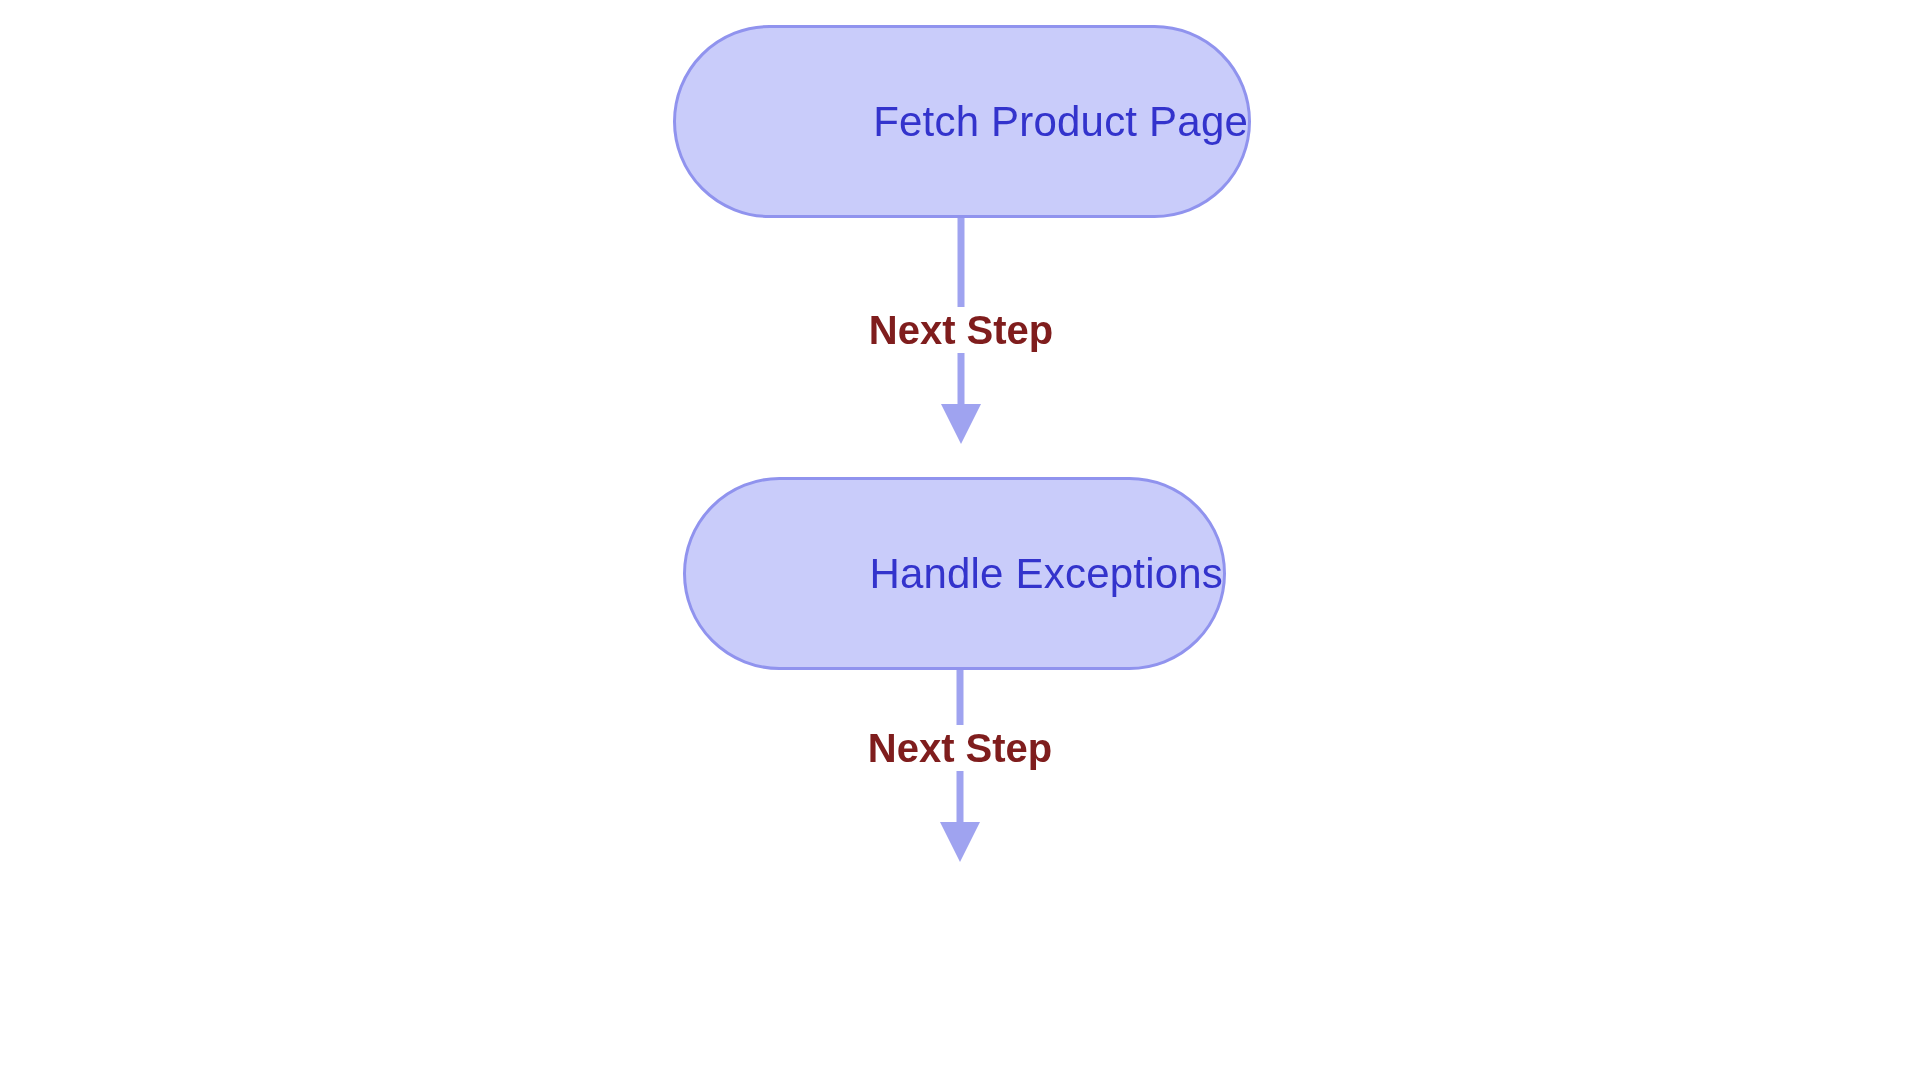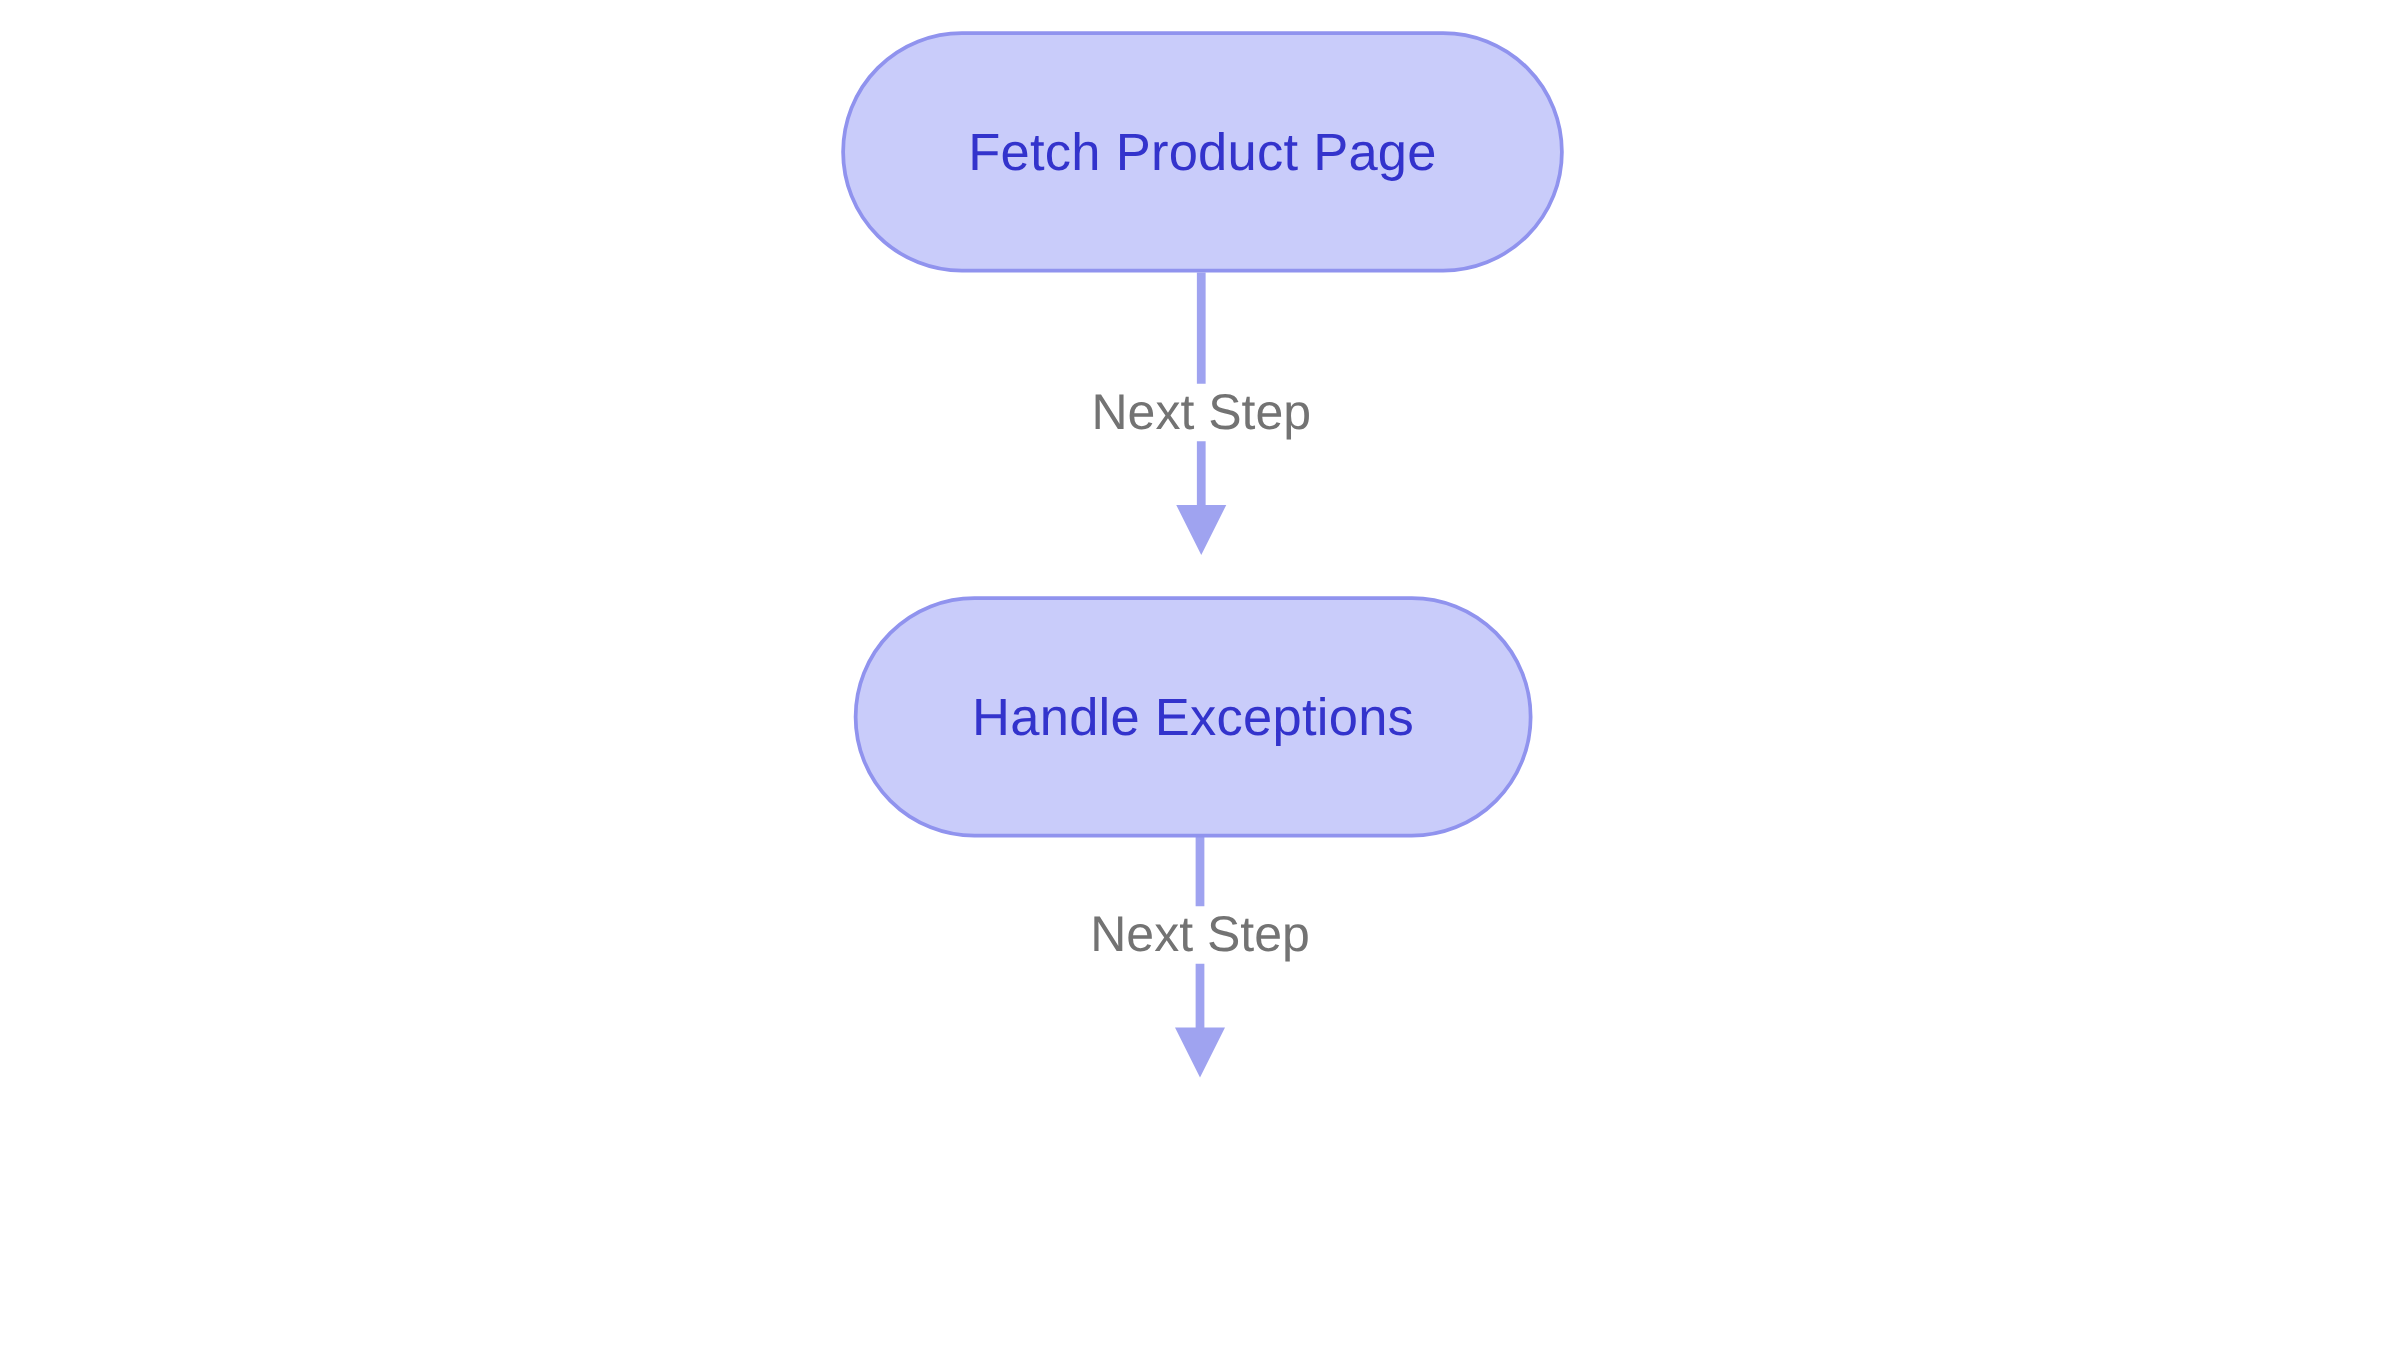--- a/index.html
+++ b/index.html
@@ -24,21 +24,21 @@
 
   
   .node {
     position: absolute;
     box-sizing: border-box;
     background: #c9ccfa;
     border: 3px solid #9093ee;
     border-radius: 999px;
     display: flex;
     align-items: center;
-    justify-content: center;
+    justify-content: flex-end;
     z-index: 3;
   }
   .node-label {
     color: #3333cc;
     font-family: "Liberation Sans", sans-serif;
     font-size: 42px;
     font-weight: 400;
     letter-spacing: 0.2px;
     line-height: 1;
     white-space: nowrap;
@@ -82,24 +82,24 @@
   }
   .edge-arrowhead {
     fill: #9fa3f0;
     stroke: none;
   }
 
   
   .edge-label {
     position: absolute;
     z-index: 4;
-    color: #737373;
+    color: #7f1d1d;
     font-family: "Liberation Sans", sans-serif;
     font-size: 40px;
-    font-weight: 400;
+    font-weight: 700;
     line-height: 1;
     white-space: nowrap;
     background: #ffffff;
     padding: 3px 6px;
     transform: translate(-50%, -50%);
     user-select: none;
   }
   #edge-label-1 { left: 961px; top: 330px; }
   #edge-label-2 { left: 960px; top: 748px; }
 </style>

